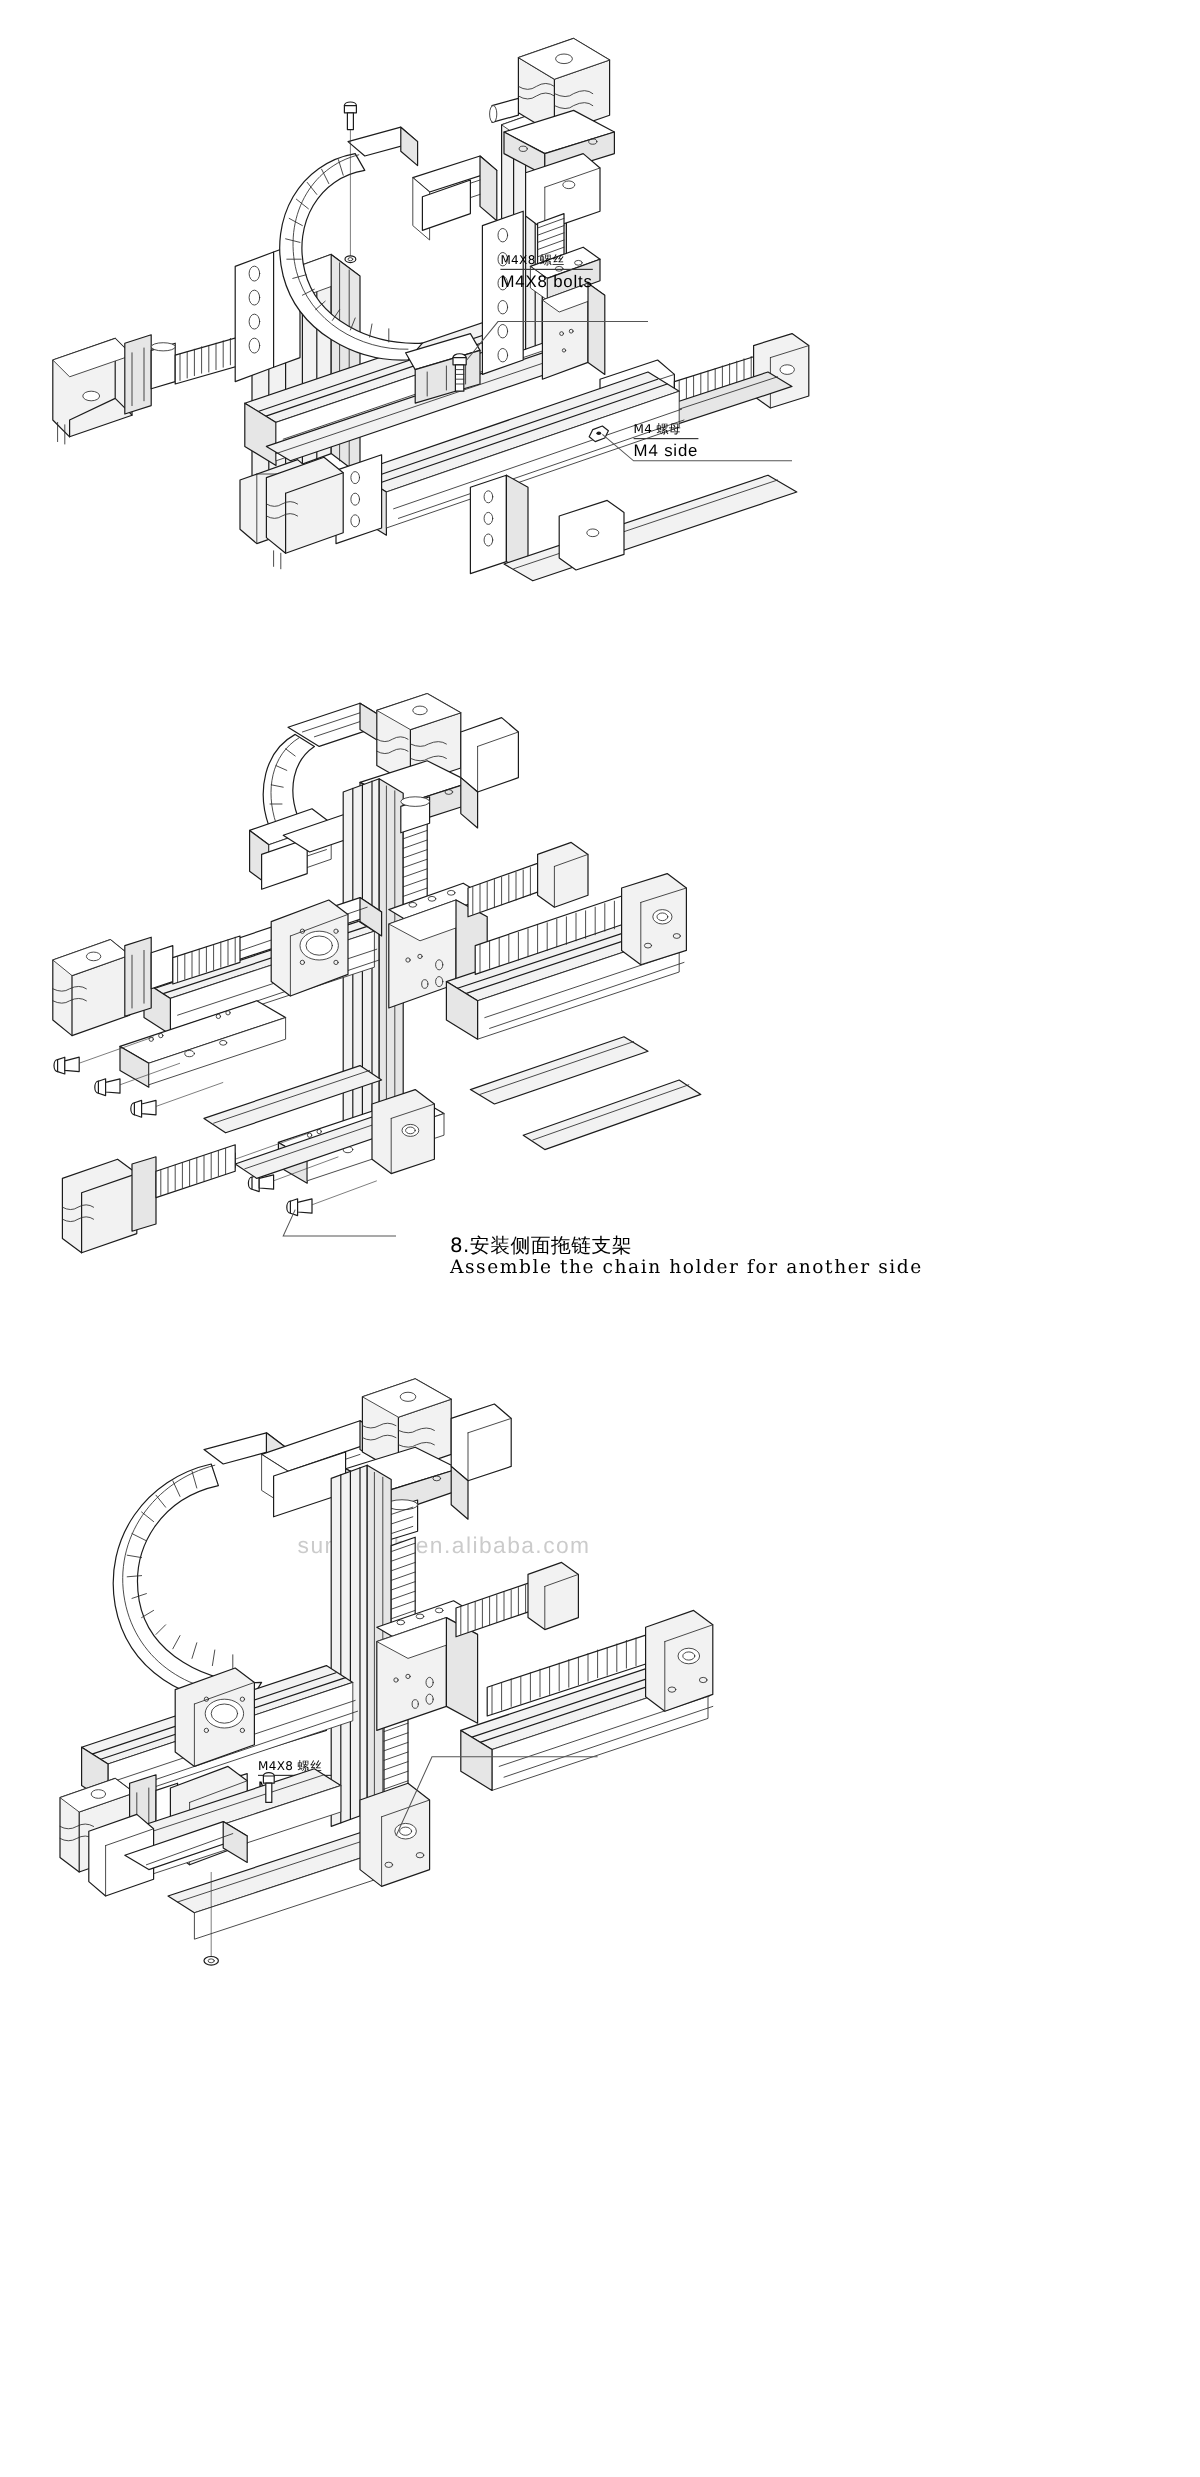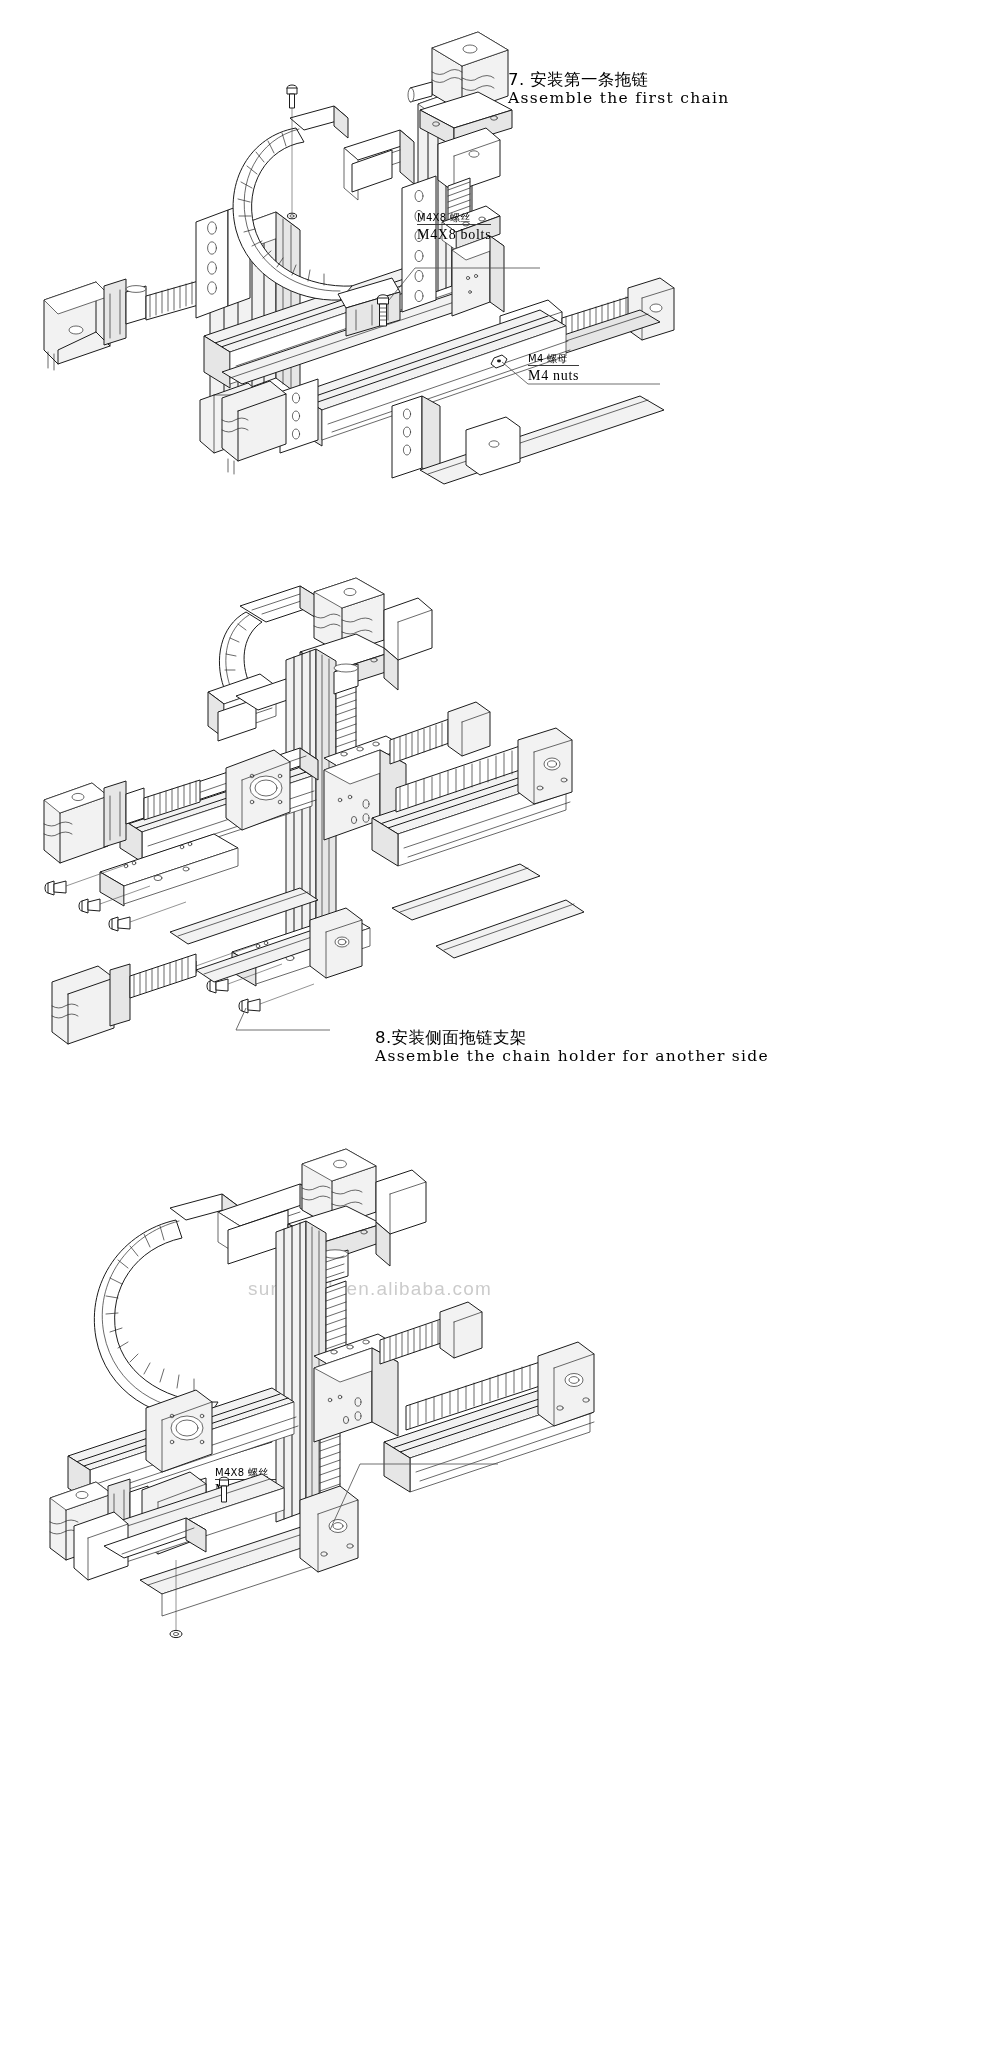--- a/index.html
+++ b/index.html
@@ -71,21 +71,21 @@
     font-size: 10px;
     letter-spacing: 0.3px;
     font-family: "DejaVu Sans", "Liberation Sans", sans-serif;
     border-bottom: 1px solid #3a3a3a;
     padding-bottom: 1px;
   }
   .callout .en {
     display: block;
     font-size: 14px;
     letter-spacing: 0.7px;
-    font-family: Liberation Serif, serif;
+    font-family: Liberation Sans, sans-serif;
     padding-top: 2px;
   }
 
   #callout-1-bolts { left: 417px; top: 212px; }
   #callout-1-nuts  { left: 528px; top: 353px; }
   #callout-2-bolts { left: 215px; top: 967px; }
 
   .watermark {
     position: absolute;
     left: 248px;
@@ -358,33 +358,29 @@
           <path d="M379.5 308 l7 0 M379.5 312 l7 0 M379.5 316 l7 0 M379.5 320 l7 0"></path>
         </g>
       </g>
 
       <g class="lead">
         <path d="M389 300 L415 268 L540 268"></path>
         <path d="M502 362 L528 384 L660 384"></path>
       </g>
     </svg>
 
-    <div class="heading" id="heading-1">
-      <span class="cn">7. 安装第一条拖链</span>
-      <span class="en">Assemble the first chain</span>
-    </div>
 
     <div class="callout" id="callout-1-bolts">
       <span class="cn">M4X8 螺丝</span>
       <span class="en">M4X8 bolts</span>
     </div>
 
     <div class="callout" id="callout-1-nuts">
       <span class="cn">M4 螺母</span>
-      <span class="en">M4 nuts</span>
+      <span class="en">M4 side</span>
     </div>
   </section>
 
   <section class="panel" id="panel-2">
 
     <svg class="panel-art" viewBox="0 0 1000 560">
 
       <g>
         <path class="fw" d="M246 112 C220 126 214 160 224 188 L248 180
                              C240 158 244 134 262 122 Z"></path>

